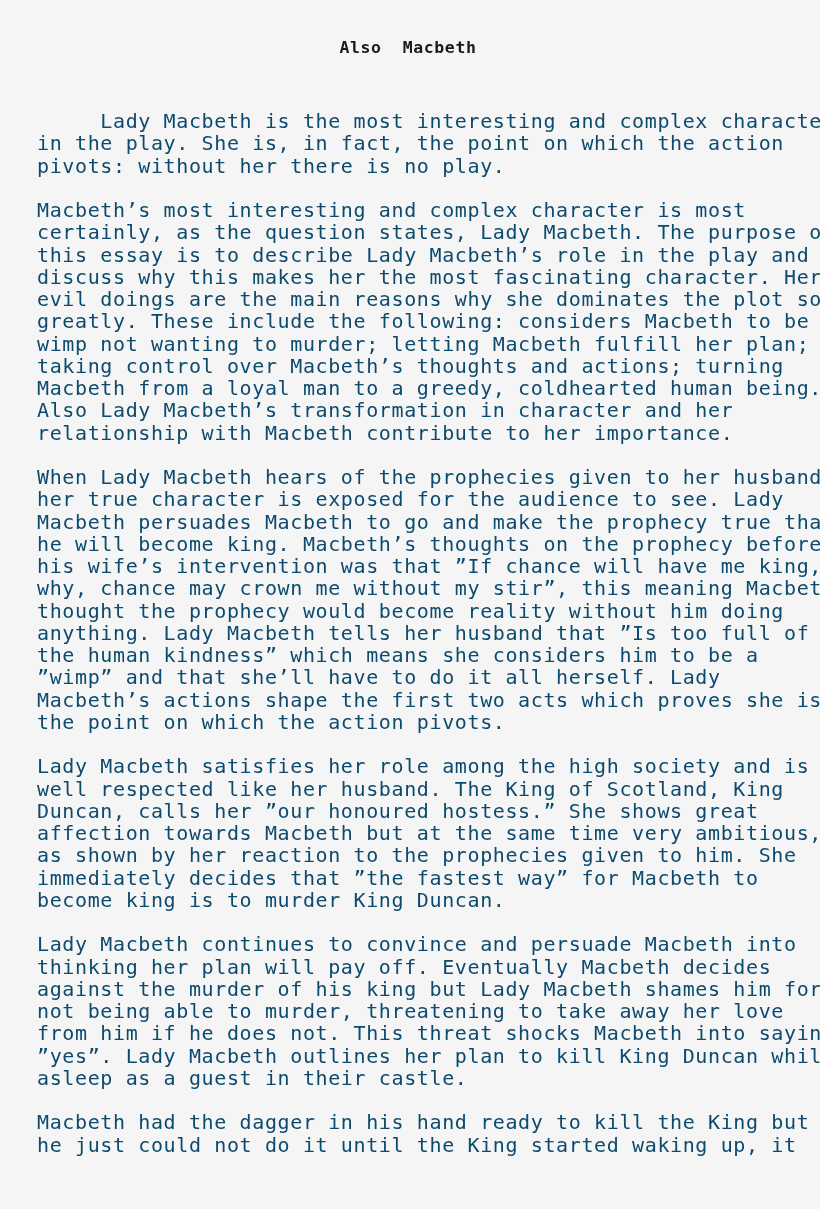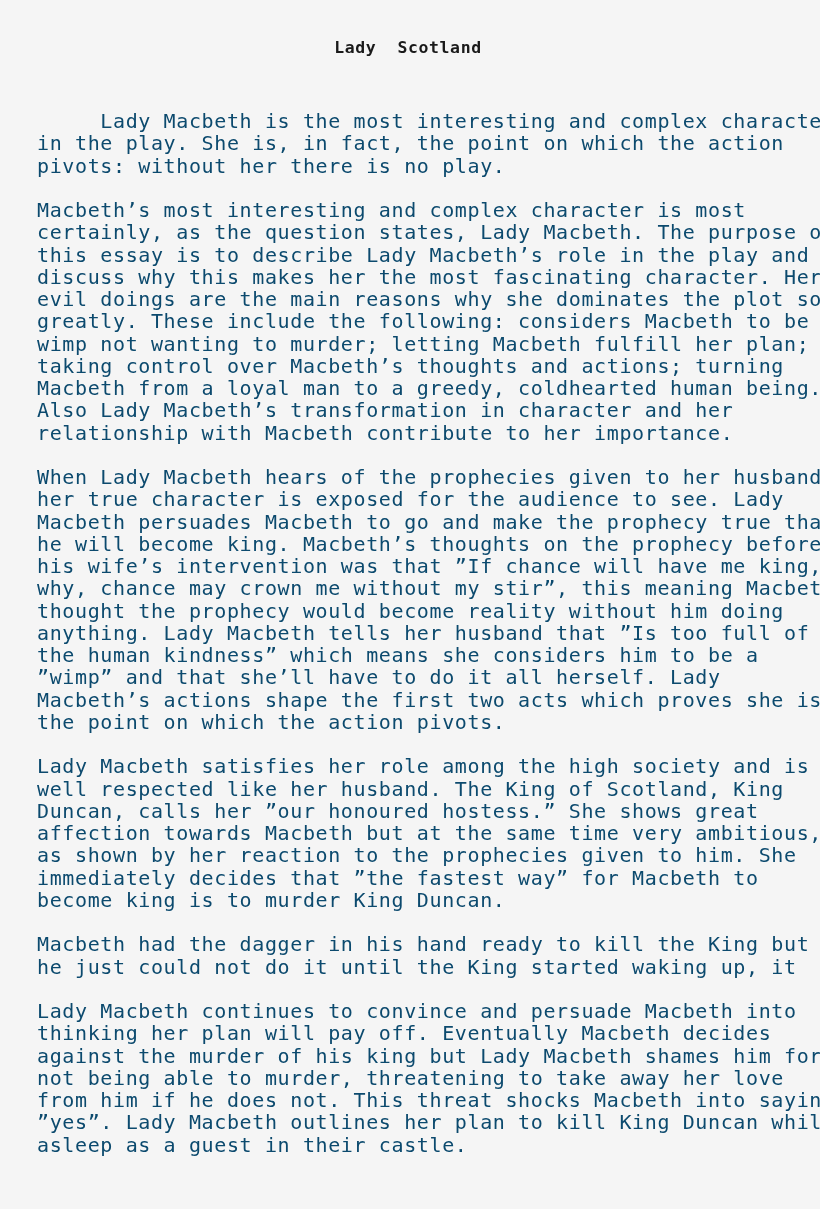--- a/index.html
+++ b/index.html
@@ -52,21 +52,21 @@
     width: 820px;
     padding-left: 33px;
     box-sizing: border-box;
   }
 </style>
 </head>
 <body>
 
 <div class="page" style="background: rgb(245, 245, 245);">
 
-  <h1 class="doc-title">Lady  Scotland</h1>
+  <h1 class="doc-title">Also  Macbeth</h1>
 
   <div class="text-block">
     <p class="para">     Lady Macbeth is the most interesting and complex character
 in the play. She is, in fact, the point on which the action
 pivots: without her there is no play.</p>
     <p class="para">Macbeth’s most interesting and complex character is most
 certainly, as the question states, Lady Macbeth. The purpose of
 this essay is to describe Lady Macbeth’s role in the play and
 discuss why this makes her the most fascinating character. Her
 evil doings are the main reasons why she dominates the plot so
@@ -88,24 +88,24 @@
 ”wimp” and that she’ll have to do it all herself. Lady
 Macbeth’s actions shape the first two acts which proves she is
 the point on which the action pivots.</p>
     <p class="para">Lady Macbeth satisfies her role among the high society and is
 well respected like her husband. The King of Scotland, King
 Duncan, calls her ”our honoured hostess.” She shows great
 affection towards Macbeth but at the same time very ambitious,
 as shown by her reaction to the prophecies given to him. She
 immediately decides that ”the fastest way” for Macbeth to
 become king is to murder King Duncan.</p>
-    <p class="para">Macbeth had the dagger in his hand ready to kill the King but
-he just could not do it until the King started waking up, it</p>
     <p class="para">Lady Macbeth continues to convince and persuade Macbeth into
 thinking her plan will pay off. Eventually Macbeth decides
 against the murder of his king but Lady Macbeth shames him for
 not being able to murder, threatening to take away her love
 from him if he does not. This threat shocks Macbeth into saying
 ”yes”. Lady Macbeth outlines her plan to kill King Duncan while
 asleep as a guest in their castle.</p>
+    <p class="para">Macbeth had the dagger in his hand ready to kill the King but
+he just could not do it until the King started waking up, it</p>
   </div>
 
 </div>
 
 </body></html>

